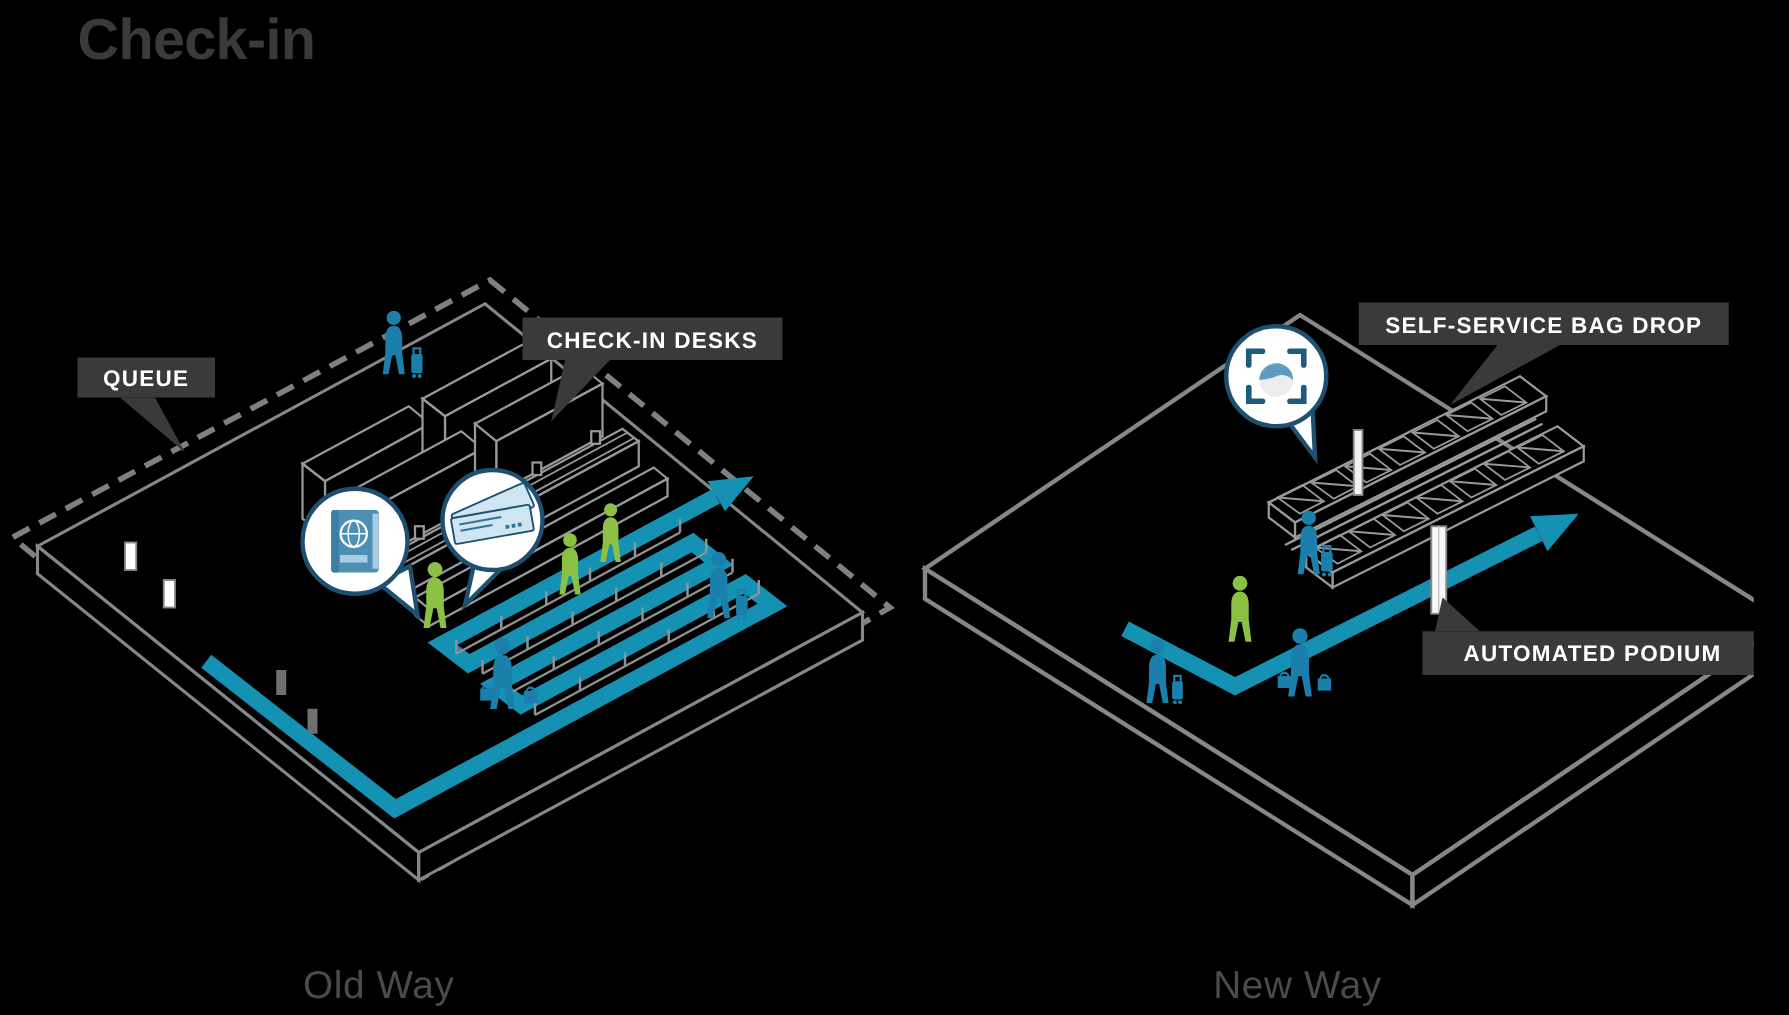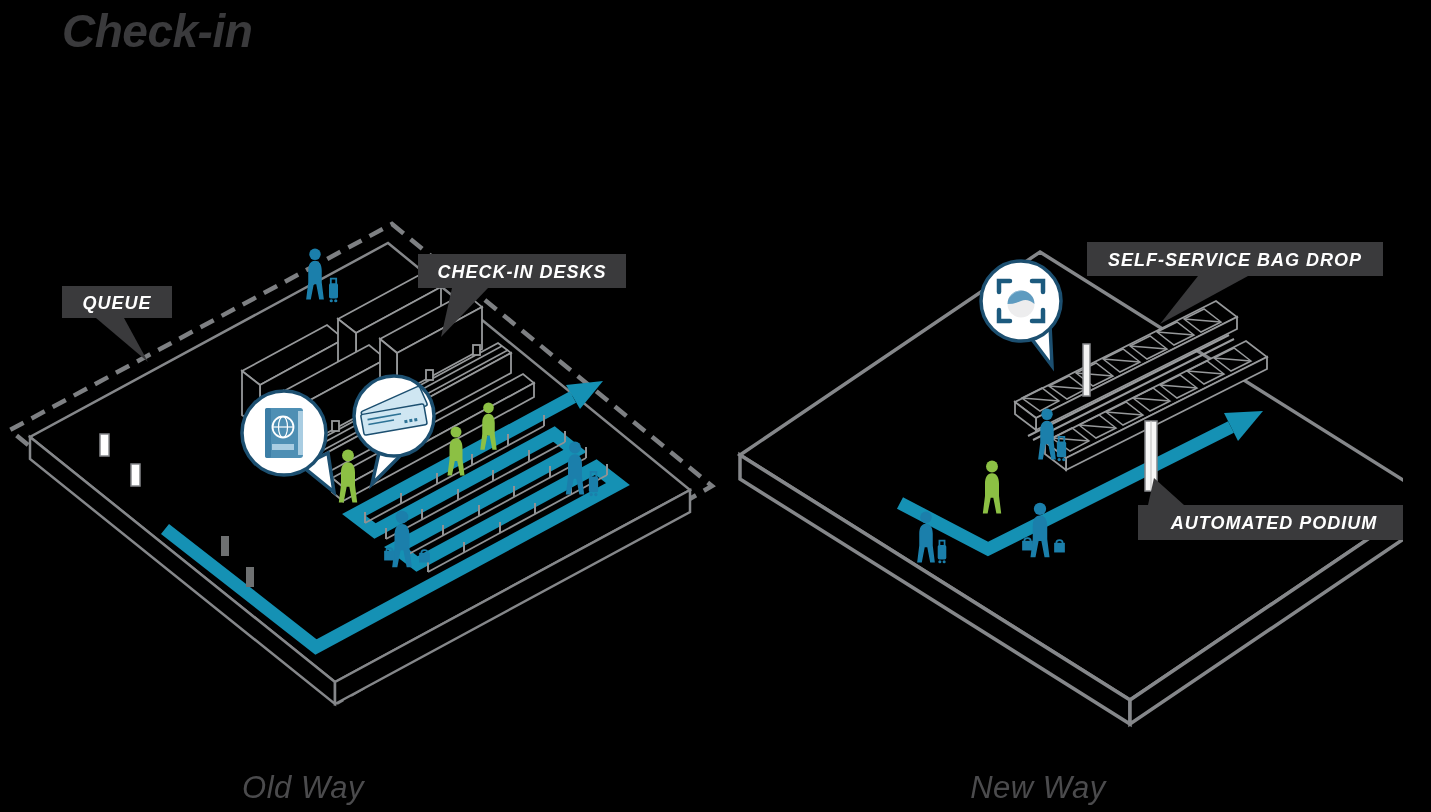--- a/index.html
+++ b/index.html
@@ -1,17 +1,17 @@
 <!DOCTYPE html>
 <html><head>
 <meta charset="utf-8">
 <style>
   html,body{margin:0;padding:0;background:#000;}
   .stage{position:relative;width:1403px;height:812px;background:#000;overflow:hidden;
-         font-family:"Liberation Sans",sans-serif;font-style:italic;}
+         font-family:"Liberation Sans",sans-serif;}
   .page-title{position:absolute;left:62px;top:4px;font-size:46px;font-weight:800;
               letter-spacing:-0.5px;color:#3A3A3C;}
   svg text.lbl{fill:#FFFFFF;font-family:"Liberation Sans",sans-serif;font-weight:700;
                font-size:18px;letter-spacing:1px;}
   svg text.cap{fill:#4B4B4D;font-family:"Liberation Sans",sans-serif;font-weight:400;
                font-size:31px;letter-spacing:0.5px;}
   .outl{stroke:#85878A;stroke-width:2.5;fill:#000;}
   .outl2{stroke:#97999B;stroke-width:1.8;fill:#000;}
   .rail{stroke:#909294;stroke-width:1.8;fill:none;}
   .teal{stroke:#1591B4;stroke-width:13;fill:none;stroke-linejoin:miter;}

